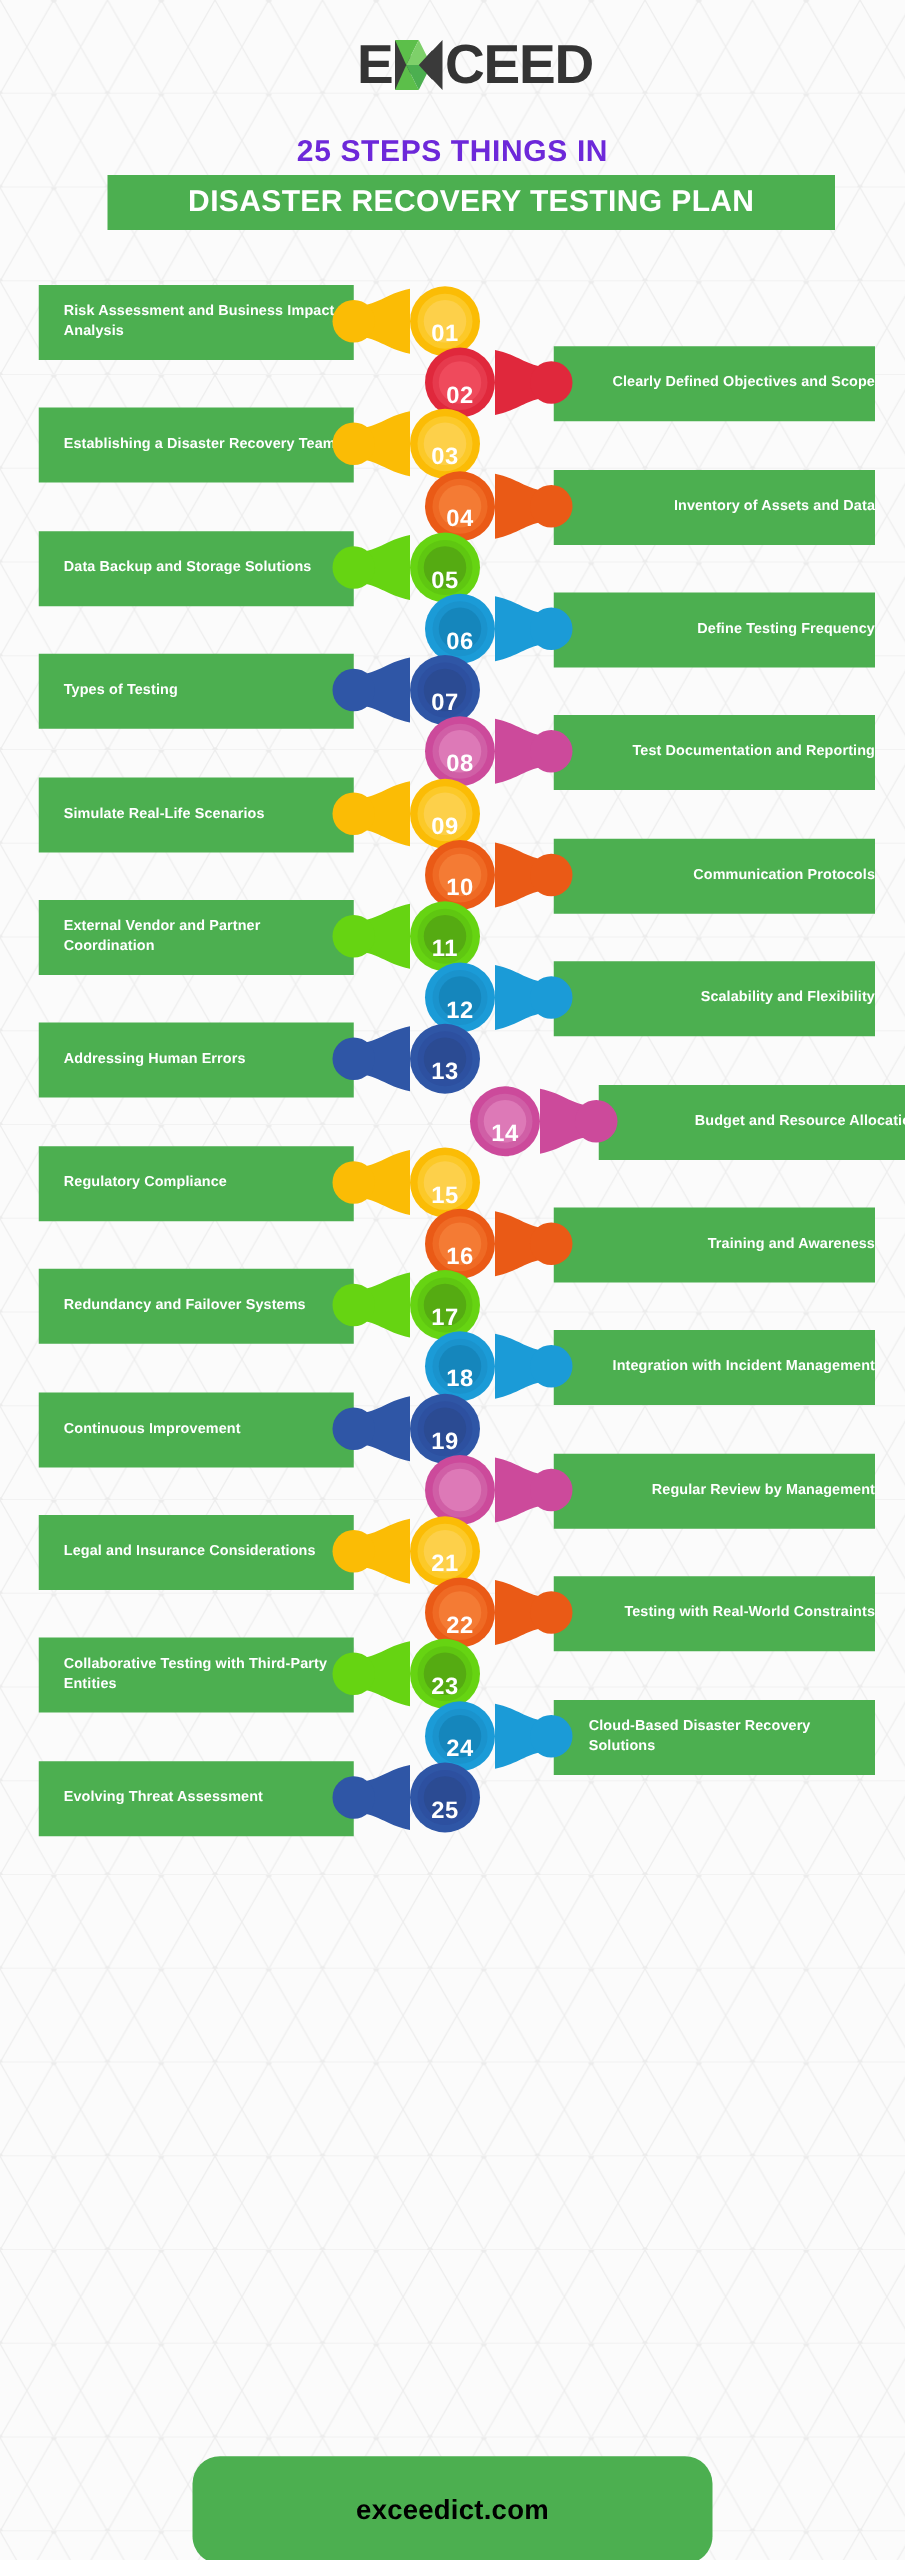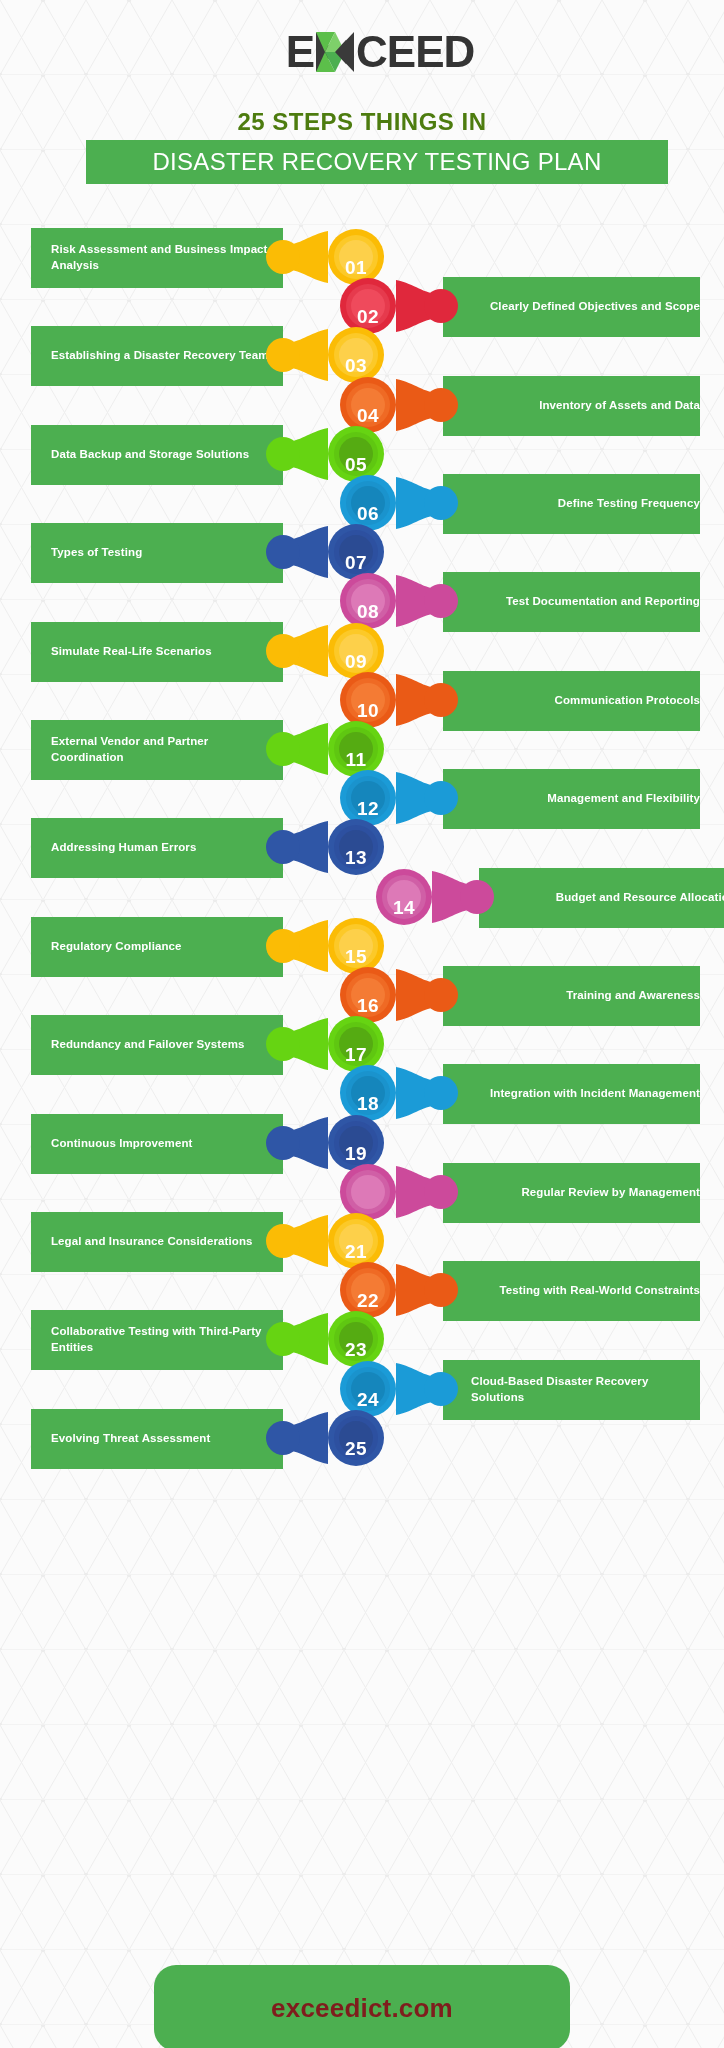--- a/index.html
+++ b/index.html
@@ -34,31 +34,31 @@
   .logo .lg-x{
     display:inline-block; position:relative; width:42px; height:44px;
     vertical-align:top;
   }
   .logo .lg-x svg{ position:absolute; left:0; top:0; }
 
   .subtitle{
     position:absolute; left:0; right:0; top:108px;
     text-align:center;
     font-size:24px; font-weight:bold; letter-spacing:.5px;
-    color:#4d7c0f;
+    color:#6d28d9;
   }
 
   .title-banner{
     position:absolute; left:86px; top:140px;
     width:582px; height:44px;
     background:#4caf50;
     display:flex; align-items:center; justify-content:center;
   }
   .title-banner span{
-    color:#ffffff; font-size:24px; font-weight:normal; letter-spacing:.3px;
+    color:#ffffff; font-size:24px; font-weight:bold; letter-spacing:.3px;
   }
 
   
   .step{ position:absolute; left:0; width:724px; height:58px; }
 
   .bar{
     position:absolute; top:0; height:60px;
     background:#4caf50;
     display:flex; align-items:center;
   }
@@ -85,21 +85,21 @@
   .step.right .num{ left:328px; }
 
   
   .footer-pill{
     position:absolute; left:154px; top:1965px;
     width:416px; height:86px;
     background:#4caf50; border-radius:22px;
     display:flex; align-items:center; justify-content:center;
   }
   .footer-pill span{
-    color:#7f1d1d; font-size:26px; font-weight:bold; letter-spacing:.2px;
+    color:#000000; font-size:22px; font-weight:bold; letter-spacing:.2px;
   }
 </style>
 </head>
 <body>
 
 <svg id="bg-texture" width="724" height="2048" viewBox="0 0 724 2048" xmlns="http://www.w3.org/2000/svg">
   <defs>
     <pattern id="tri" width="86" height="75" patternUnits="userSpaceOnUse">
       <path d="M0 75 L43 0 L86 75 Z" fill="none" stroke="#e4e4e4" stroke-width="1"></path>
       <path d="M43 75 L86 0 L129 75" fill="none" stroke="#e4e4e4" stroke-width="1"></path>
@@ -297,21 +297,21 @@
             <circle cx="19" cy="40" r="17" fill="#66d412"></circle>
             <circle cx="92" cy="40" r="28" fill="#66d412"></circle>
             <circle cx="92" cy="40" r="22" fill="#5fc711"></circle>
             <circle cx="92" cy="40" r="17" fill="#55ab12"></circle>
           </g>
         </svg>
         <div class="num">11</div>
       </div>
       <div class="step right" style="top: 769px;">
         <div class="bar">
-          <div class="label">Management and Flexibility</div>
+          <div class="label">Scalability and Flexibility</div>
         </div>
         <svg class="conn" width="132" height="80" viewBox="0 0 132 80">
           <g transform="translate(132,0) scale(-1,1)">
             <path d="M18,28 C38,28 44,18 64,14 L64,66 C44,62 38,52 18,52 Z" fill="#1b9bd7"></path>
             <circle cx="19" cy="40" r="17" fill="#1b9bd7"></circle>
             <circle cx="92" cy="40" r="28" fill="#1b9bd7"></circle>
             <circle cx="92" cy="40" r="22" fill="#1a93cd"></circle>
             <circle cx="92" cy="40" r="17" fill="#1586bc"></circle>
           </g>
         </svg>

